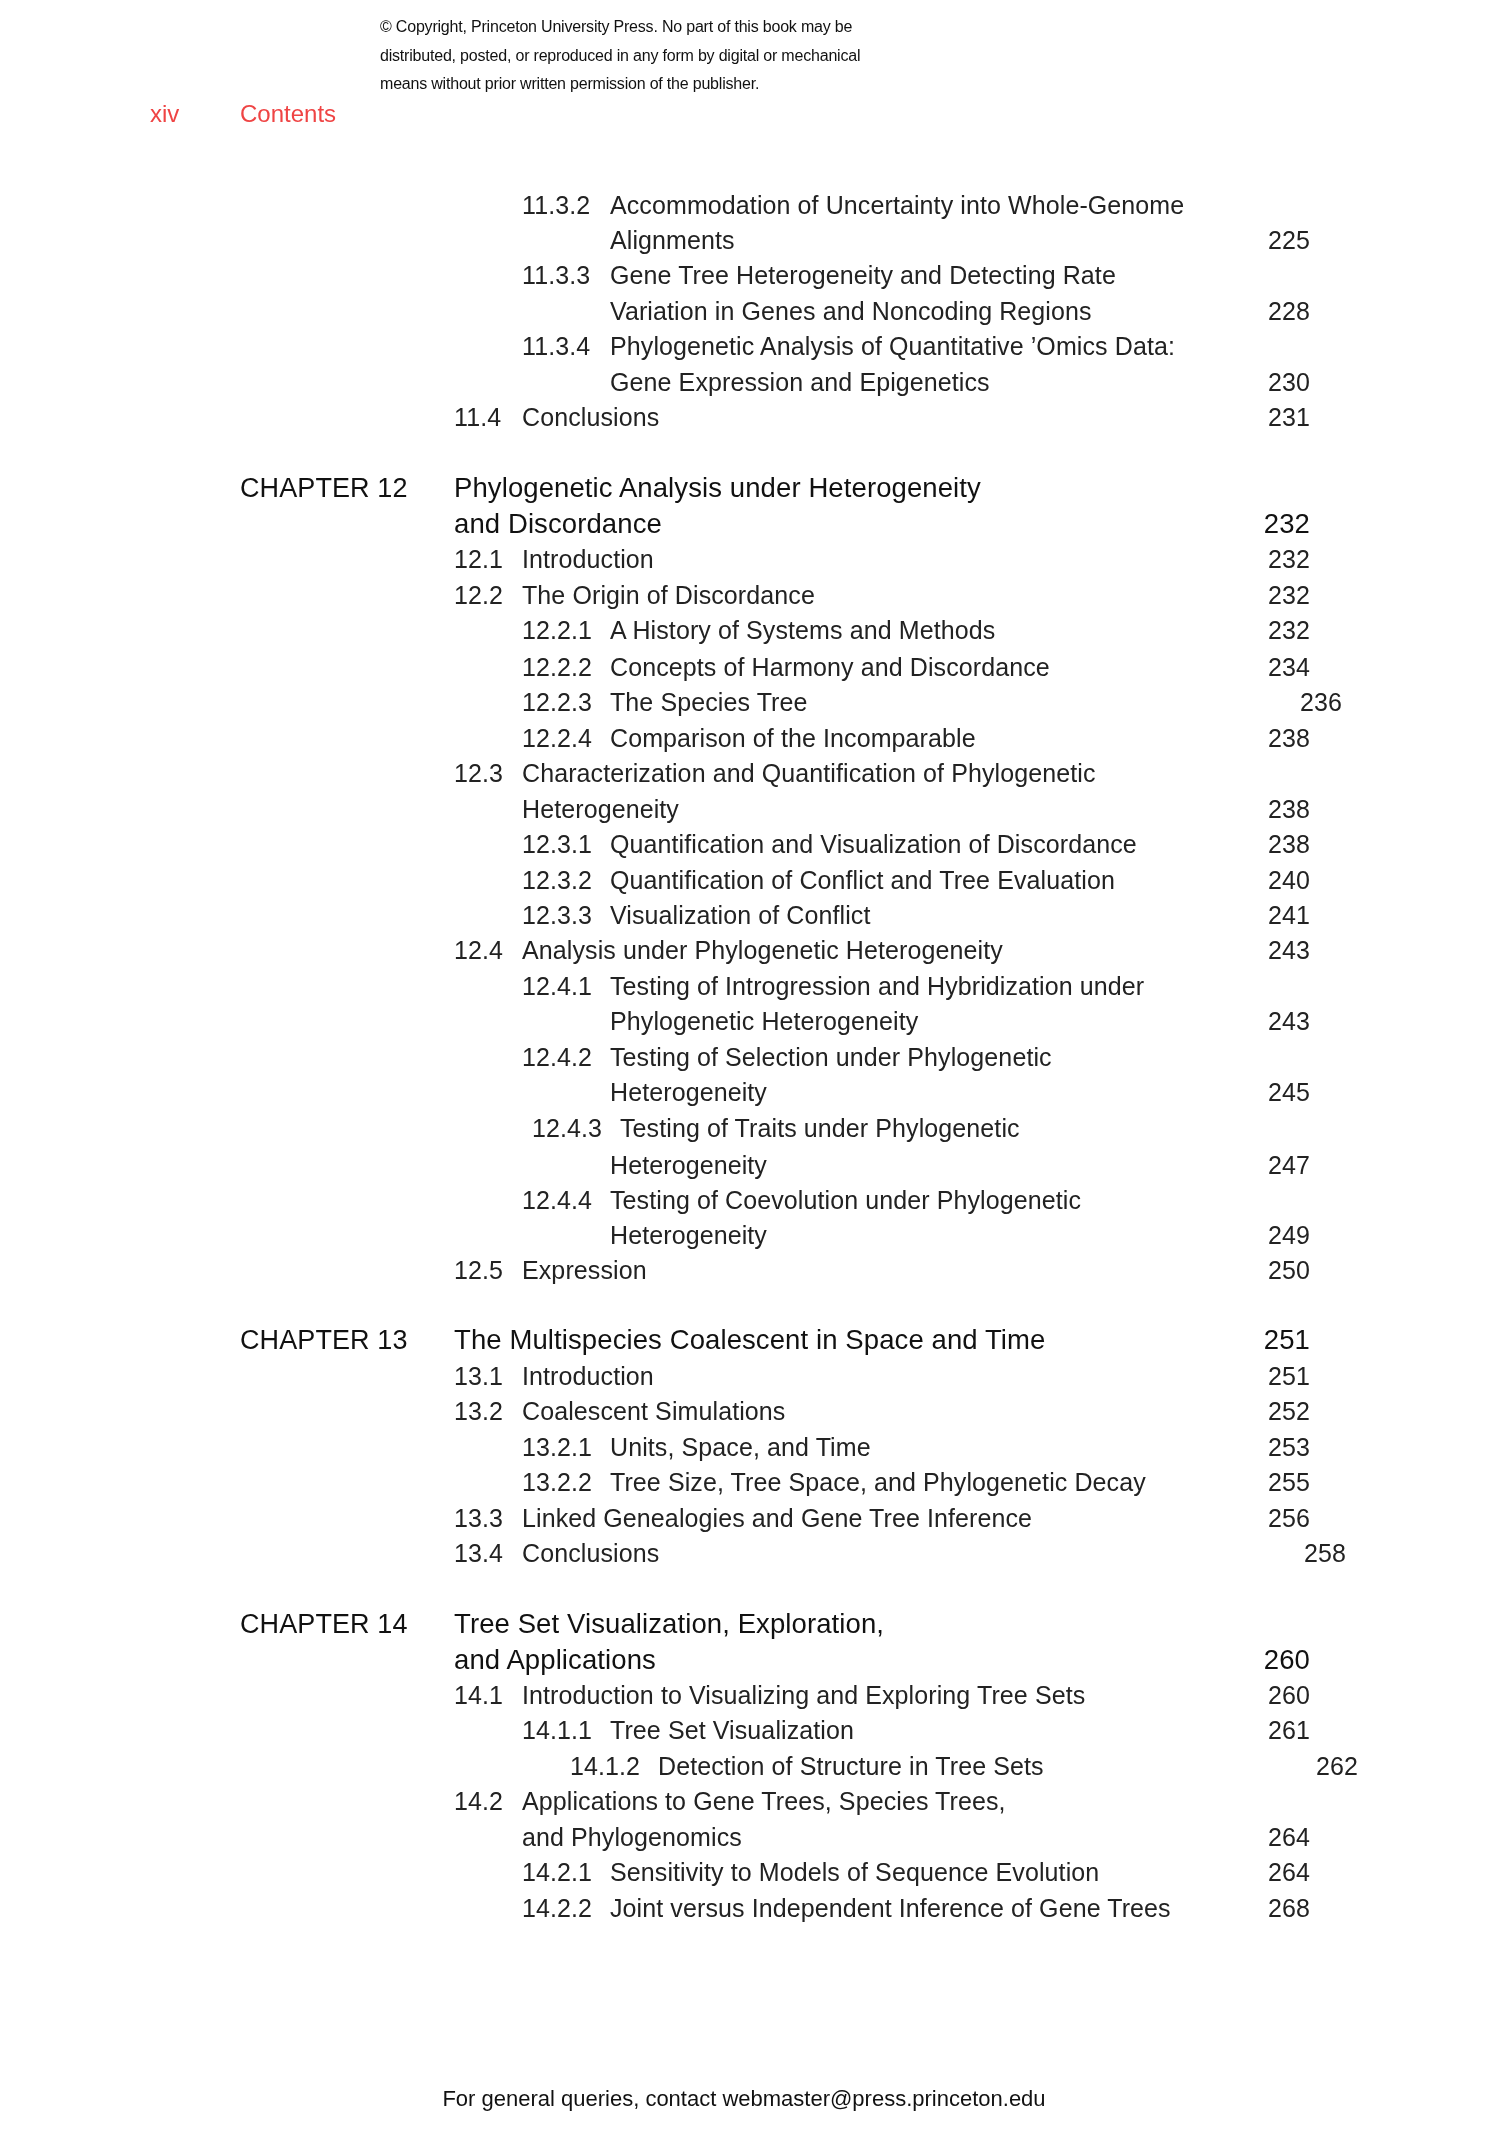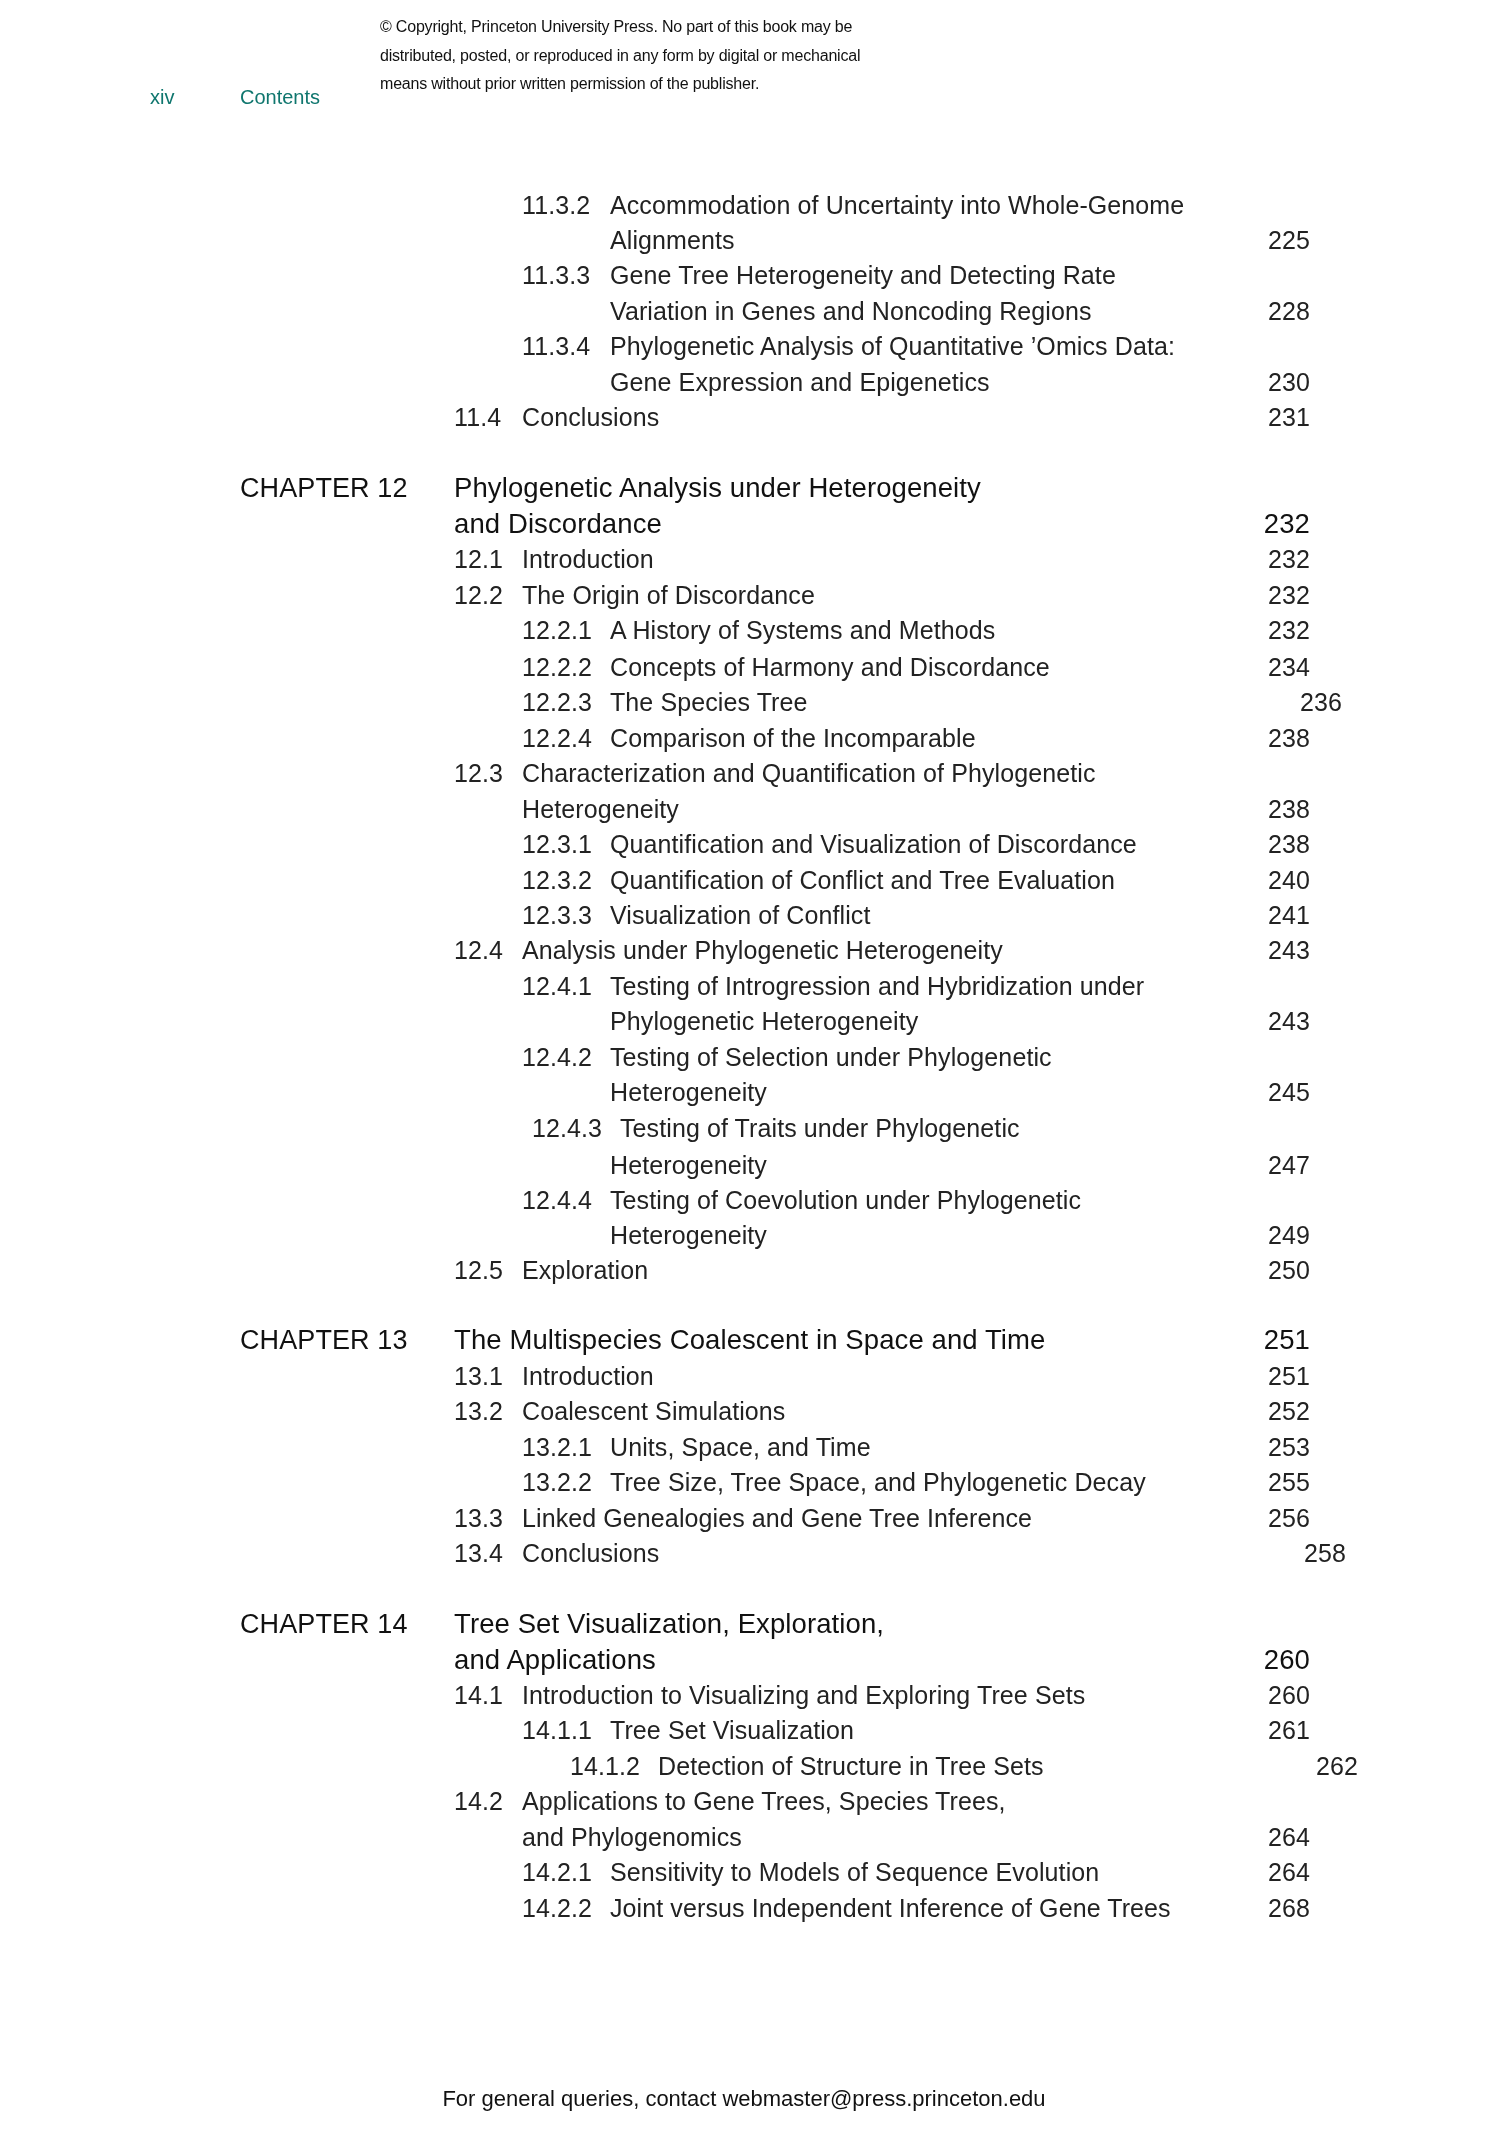--- a/index.html
+++ b/index.html
@@ -2,21 +2,21 @@
 <html><head>
 <meta charset="utf-8">
 <style>
   html, body { margin: 0; padding: 0; background: #ffffff; }
   body { width: 1500px; height: 2143px; position: relative; overflow: hidden; color: #1a1a1a;
          font-family: "Liberation Sans", "DejaVu Sans", sans-serif; }
   .abs { position: absolute; white-space: nowrap; line-height: 1; }
   .copyright { position: absolute; left: 380px; top: 13px; font-size: 16px; line-height: 28.5px;
                font-family: "Liberation Sans", sans-serif; color: #111; letter-spacing: -0.2px; }
   .copyright div { white-space: nowrap; }
-  .running-head { font-size: 20px; font-weight: 300; color: #0f766e; top: 87px; }
+  .running-head { font-size: 24px; font-weight: 300; color: #ef4444; top: 102px; }
   .toc-line { position: absolute; height: 36px; left: 0; width: 1500px; }
   .toc-line span { position: absolute; top: 0; white-space: nowrap; line-height: 36px; font-size: 25px; color: #222; letter-spacing: 0.1px; }
   .num-l1 { left: 454px; }
   .txt-l1 { left: 522px; }
   .num-l2 { left: 522px; }
   .txt-l2 { left: 610px; }
   .chapter-label { left: 240px; font-size: 27px !important; color: #111 !important; }
   .chapter-title { left: 454px; font-size: 27.5px !important; color: #111 !important; }
   .page { right: 190px; }
   .page.chap { font-size: 27.5px !important; color: #111 !important; }
@@ -161,21 +161,21 @@
   <div class="toc-line" style="top:1182px;">
     <span class="num-l2">12.4.4</span>
     <span class="txt-l2">Testing of Coevolution under Phylogenetic</span>
   </div>
   <div class="toc-line" style="top:1217px;">
     <span class="txt-l2">Heterogeneity</span>
     <span class="page">249</span>
   </div>
   <div class="toc-line" style="top:1252px;">
     <span class="num-l1">12.5</span>
-    <span class="txt-l1">Exploration</span>
+    <span class="txt-l1">Expression</span>
     <span class="page">250</span>
   </div>
 
   <div class="toc-line" style="top:1322px;">
     <span class="chapter-label">CHAPTER 13</span>
     <span class="chapter-title">The Multispecies Coalescent in Space and Time</span>
     <span class="page chap">251</span>
   </div>
   <div class="toc-line" style="top:1358px;">
     <span class="num-l1">13.1</span>

